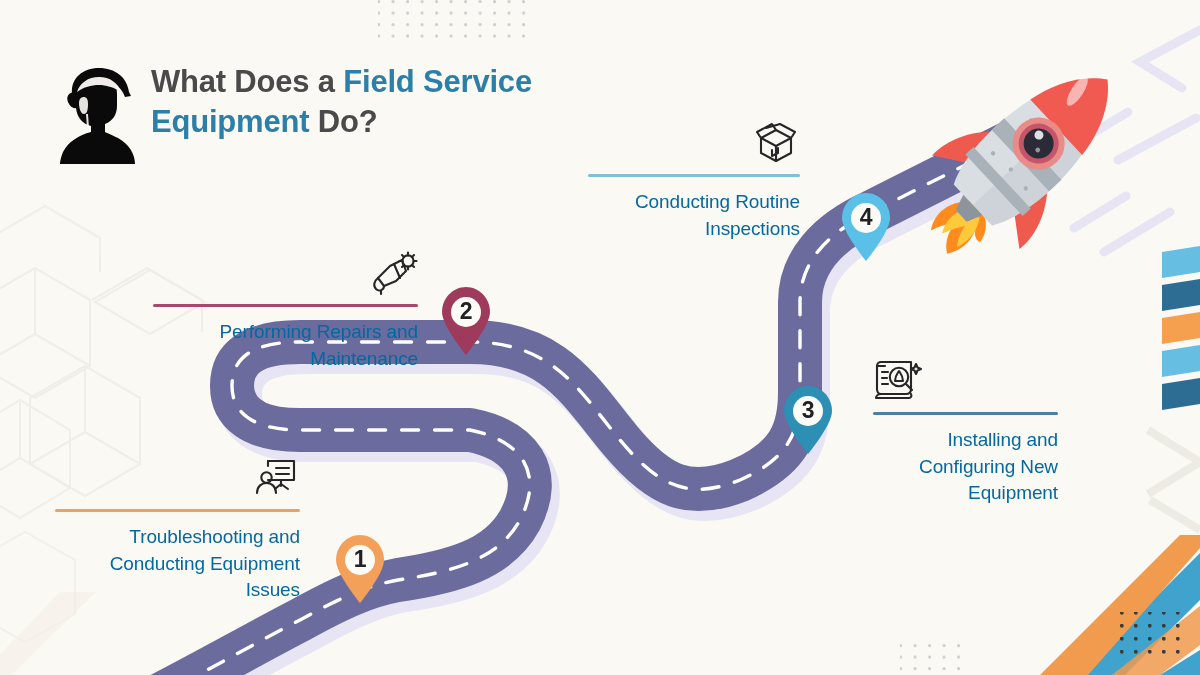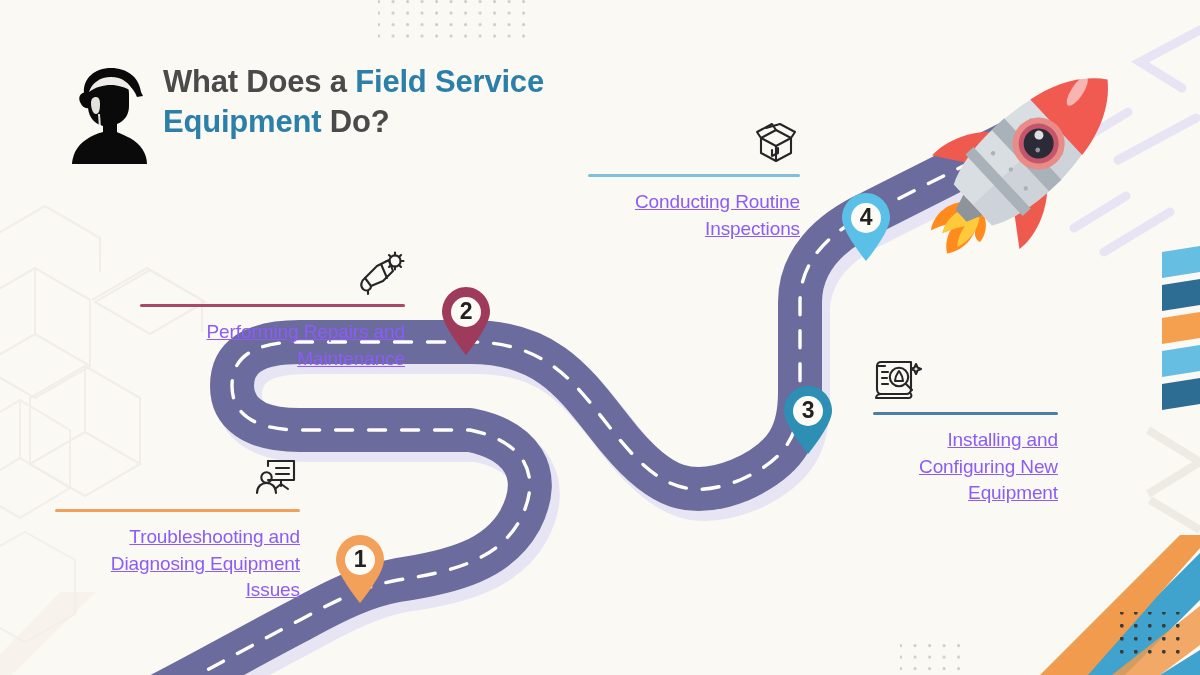--- a/index.html
+++ b/index.html
@@ -6,21 +6,21 @@
   html,body { width:1200px; height:675px; overflow:hidden; }
   body {
     background:#FBF9F4;
     font-family:"Liberation Sans", sans-serif;
     position:relative;
   }
   #stage { position:relative; width:1200px; height:675px; overflow:hidden; background:#FBF9F4; }
   #bg-svg { position:absolute; left:0; top:0; width:1200px; height:675px; }
 
   
-  #header { position:absolute; left:71px; top:62px; display:flex; align-items:flex-start; gap:14px; }
+  #header { position:absolute; left:59px; top:62px; display:flex; align-items:flex-start; gap:14px; }
   #worker-silhouette { width:78px; height:98px; flex:0 0 auto; margin-top:4px; }
   #title-block { max-width:430px; }
   .title-line { font-size:31px; font-weight:bold; line-height:1.28; letter-spacing:-0.2px; color:#4A4A4A; }
   .accent { color:#2C7FA8; }
 
   
   #road-svg { position:absolute; left:0; top:0; width:1200px; height:675px; }
 
   
   .pin { position:absolute; width:54px; height:70px; }
@@ -29,30 +29,30 @@
     position:absolute; left:0; top:10px; width:54px; text-align:center;
     font-size:23px; font-weight:bold; color:#222; font-family:"Liberation Sans", sans-serif;
     line-height:30px; letter-spacing:-0.5px;
   }
 
   
   .step { position:absolute; }
   .step .icon-row { display:flex; height:46px; margin-bottom:8px; }
   .step .rule { height:3px; border-radius:2px; margin-bottom:12px; }
   .step .label {
-    font-size:19px; line-height:1.40; color:#8b5cf6; letter-spacing:-0.1px;text-decoration:underline;
+    font-size:19px; line-height:1.40; color:#0369a1; letter-spacing:-0.1px;
   }
   .step.align-right .icon-row { justify-content:flex-end; }
   .step.align-right .label { text-align:right; }
   .step.align-left .icon-row { justify-content:flex-start; }
   .step.align-left .label { text-align:right; }
   .step svg { display:block; }
 
   #step1 { left:55px;  top:455px; width:245px; }
-  #step2 { left:140px; top:250px; width:265px; }
+  #step2 { left:153px; top:250px; width:265px; }
   #step3 { left:873px; top:358px; width:185px; }
   #step4 { left:588px; top:120px; width:212px; }
 
   
   #rocket { position:absolute; left:925px; top:42px; width:220px; height:215px; }
 </style>
 </head>
 <body>
 
 <div id="stage">
@@ -227,21 +227,21 @@
           <path d="M22 13 L35 13"></path>
           <path d="M22 19 L35 19"></path>
           <path d="M27 25 L27 31"></path>
           <path d="M21 34 L27 29 L34 34"></path>
           <circle cx="12.5" cy="22.5" r="5.2"></circle>
           <path d="M3 38 C 3 31, 8 28, 12.5 28 C 17 28, 22 31, 22 38"></path>
         </g>
       </svg>
     </div>
     <div class="rule" style="background:#F0A05A"></div>
-    <div class="label">Troubleshooting and Diagnosing Equipment Issues</div>
+    <div class="label">Troubleshooting and Conducting Equipment Issues</div>
   </div>
 
   <div class="step align-right" id="step2">
     <div class="icon-row">
       <svg width="48" height="46" viewBox="0 0 48 46">
         <g fill="none" stroke="#262626" stroke-width="2.1" stroke-linecap="round" stroke-linejoin="round">
           <path d="M8 28 L20 16 L32 10 L36 21 L26 31 L14 36 Z"></path>
           <path d="M8 28 C 4 31, 3 36, 6 39 C 9 42, 14 40, 14 36"></path>
           <path d="M11 41 L11 44"></path>
           <path d="M24 14 L30 28"></path>

